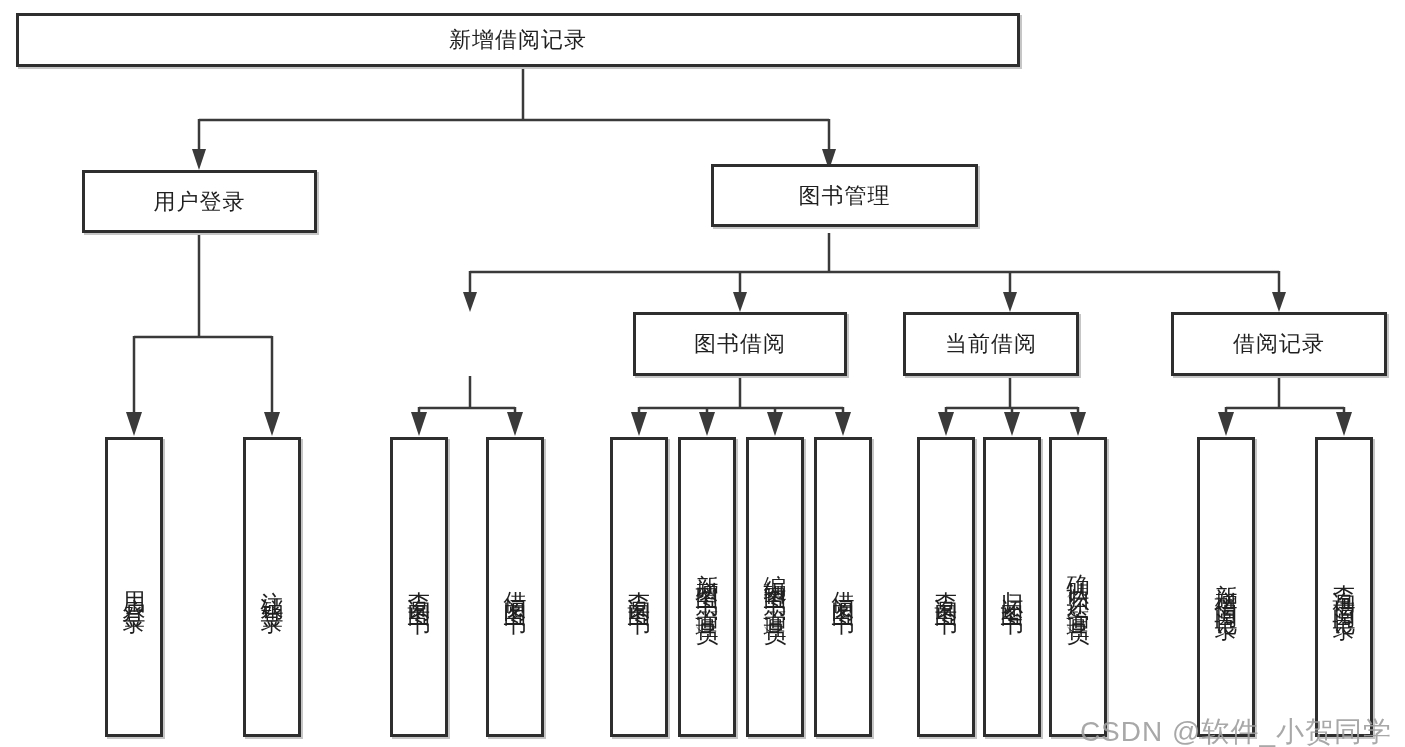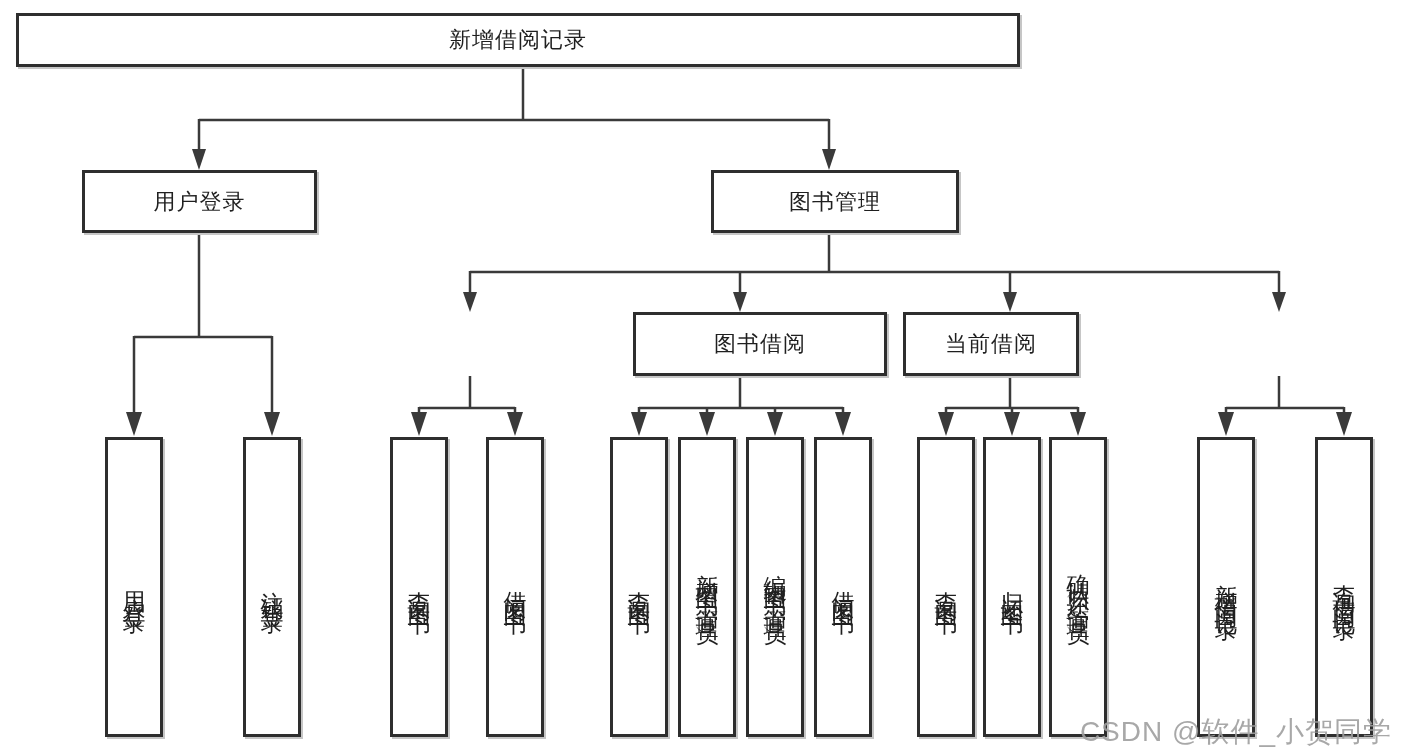--- a/index.html
+++ b/index.html
@@ -127,24 +127,25 @@
       <path d="M1004 412 L1020 412 L1012 436 Z"></path>
       <path d="M1070 412 L1086 412 L1078 436 Z"></path>
       <path d="M1218 412 L1234 412 L1226 436 Z"></path>
       <path d="M1336 412 L1352 412 L1344 436 Z"></path>
     </g>
   </svg>
 
   <div class="node hbox" style="left:16px; top:13px; width:1004px; height:54px;">新增借阅记录</div>
 
   <div class="node hbox" style="left:82px; top:170px; width:235px; height:63px;">用户登录</div>
-  <div class="node hbox" style="left:711px; top:170px; width:248px; height:63px;text-align:right;">图书管理</div>
+  <div class="node hbox" style="left:711px; top:164px; width:267px; height:63px;text-align:right;">图书管理</div>
 
-  <div class="node hbox" style="left:633px; top:312px; width:254px; height:64px;">图书借阅</div>
+  <div class="node hbox" style="left:633px; top:312px; width:214px; height:64px;">图书借阅</div>
   <div class="node hbox" style="left:903px; top:312px; width:176px; height:64px;">当前借阅</div>
+  <div class="node hbox" style="left:1171px; top:312px; width:216px; height:64px;">借阅记录</div>
 
   <div class="node vbox" style="left:105px;">用户登录</div>
   <div class="node vbox" style="left:243px;">注销登录</div>
 
   <div class="node vbox" style="left:390px;">查询图书</div>
   <div class="node vbox" style="left:486px;">借阅图书</div>
 
   <div class="node vbox" style="left:610px;">查询图书</div>
   <div class="node vbox" style="left:678px;">新增图书（管理员）</div>
   <div class="node vbox" style="left:746px;">编辑图书（管理员）</div>

